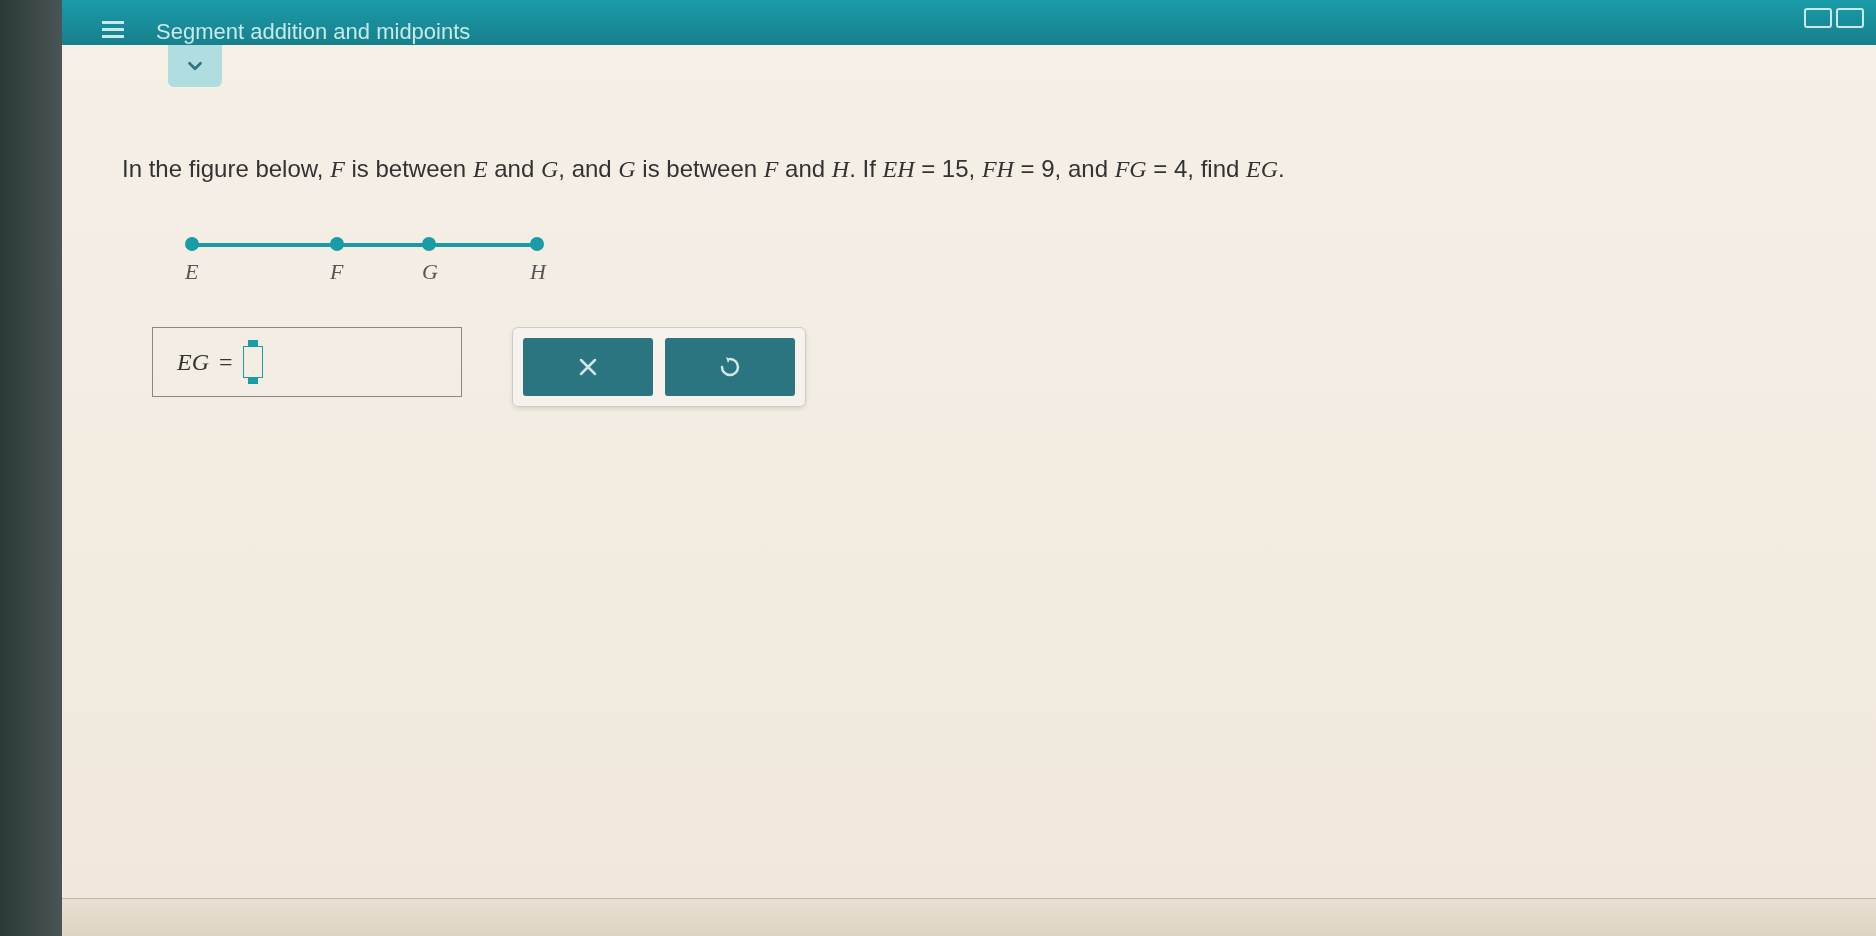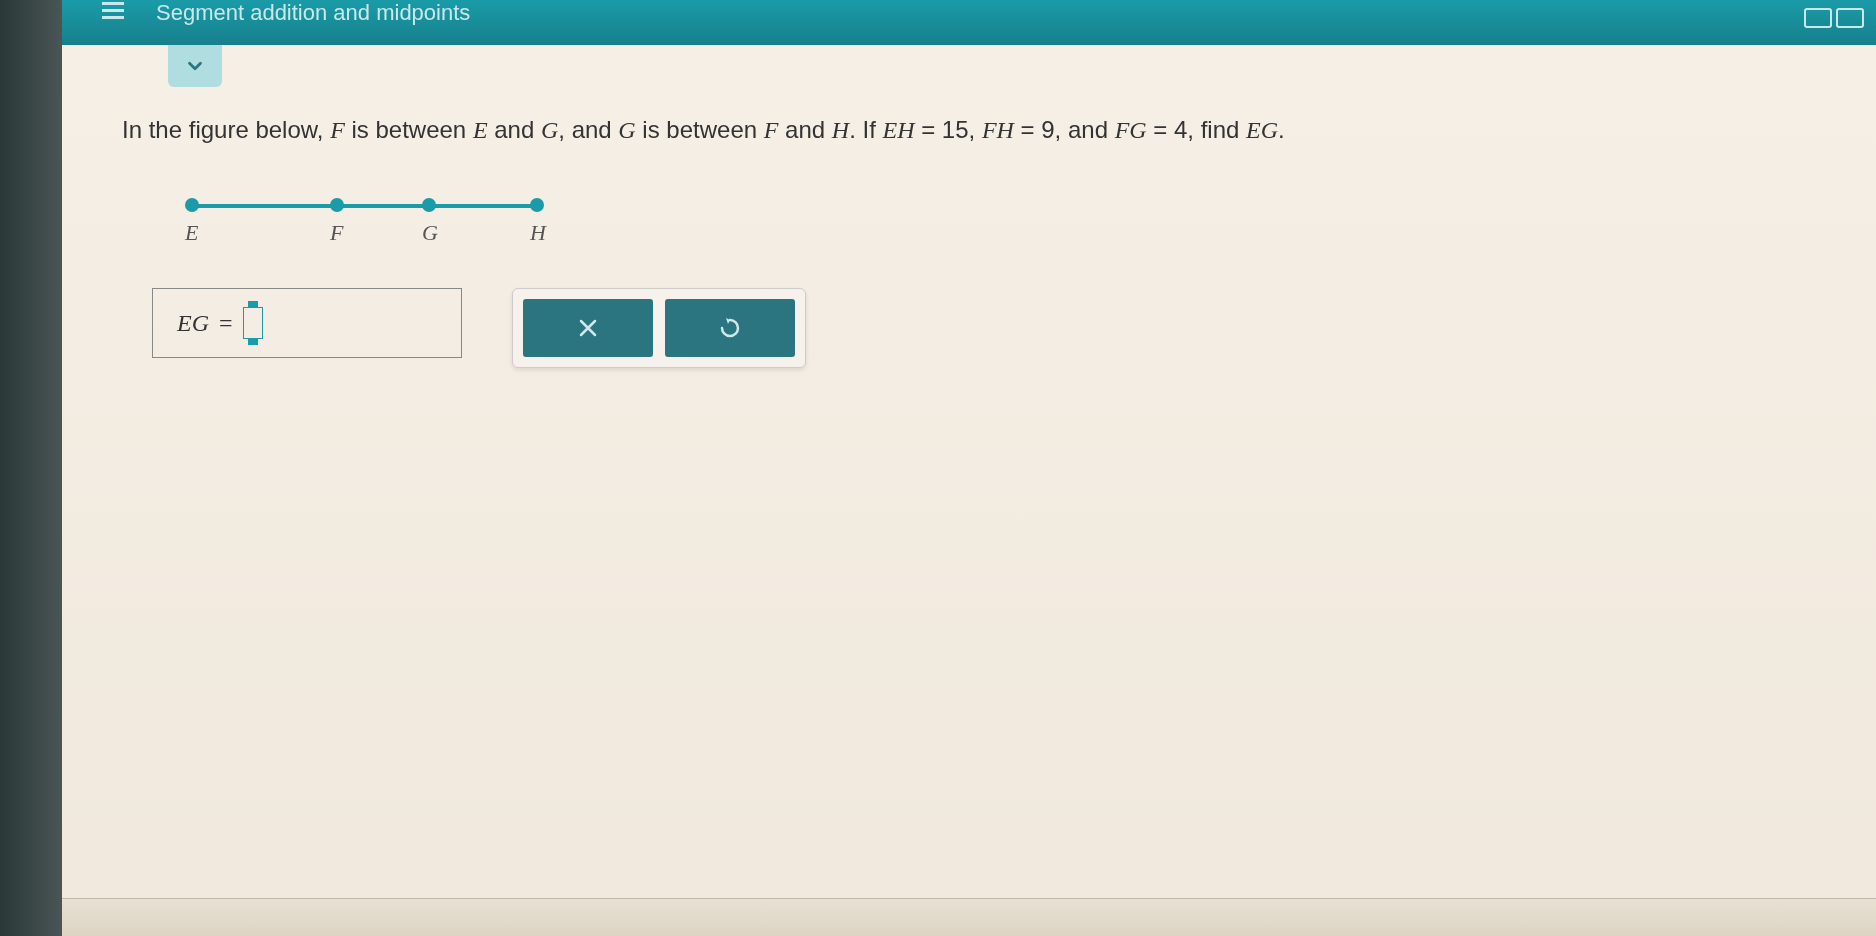--- a/index.html
+++ b/index.html
@@ -36,21 +36,21 @@
       margin-left: 62px;
       height: 100%;
       background: #f5f0e8;
       position: relative;
     }
     
     .header-bar {
       background: linear-gradient(to bottom, #1a9ba8, #17808c);
       height: 45px;
       display: flex;
-      align-items: flex-start;
+      align-items: flex-end;
       padding-left: 40px;
       position: relative;
     }
     
     .menu-icon {
       color: #c8e8ea;
       font-size: 22px;
       margin-right: 32px;
       cursor: pointer;
     }
@@ -90,21 +90,21 @@
       cursor: pointer;
       z-index: 10;
     }
     
     .dropdown-tab svg {
       width: 22px;
       height: 22px;
     }
     
     .content-area {
-      padding: 67px 60px 40px 60px;
+      padding: 106px 60px 40px 60px;
       background: linear-gradient(to bottom, #f5efe6, #f0e8dc);
       height: calc(100% - 45px);
       position: relative;
     }
     
     .problem-text {
       font-size: 24px;
       color: #333;
       line-height: 1.5;
       margin-bottom: 50px;

